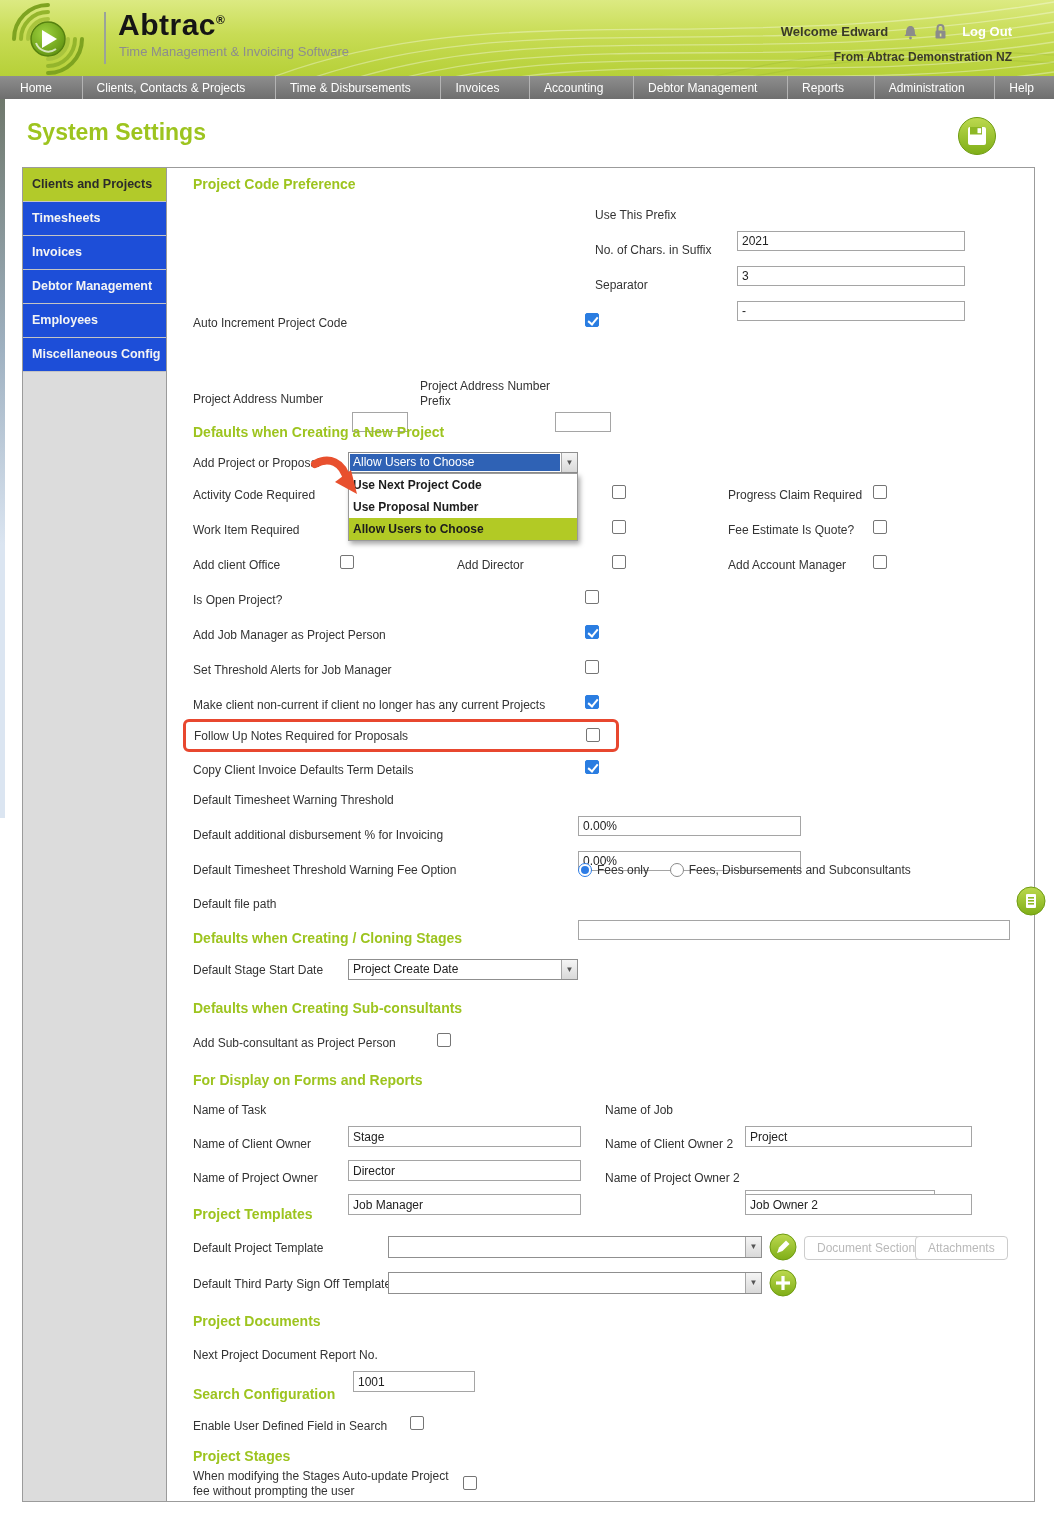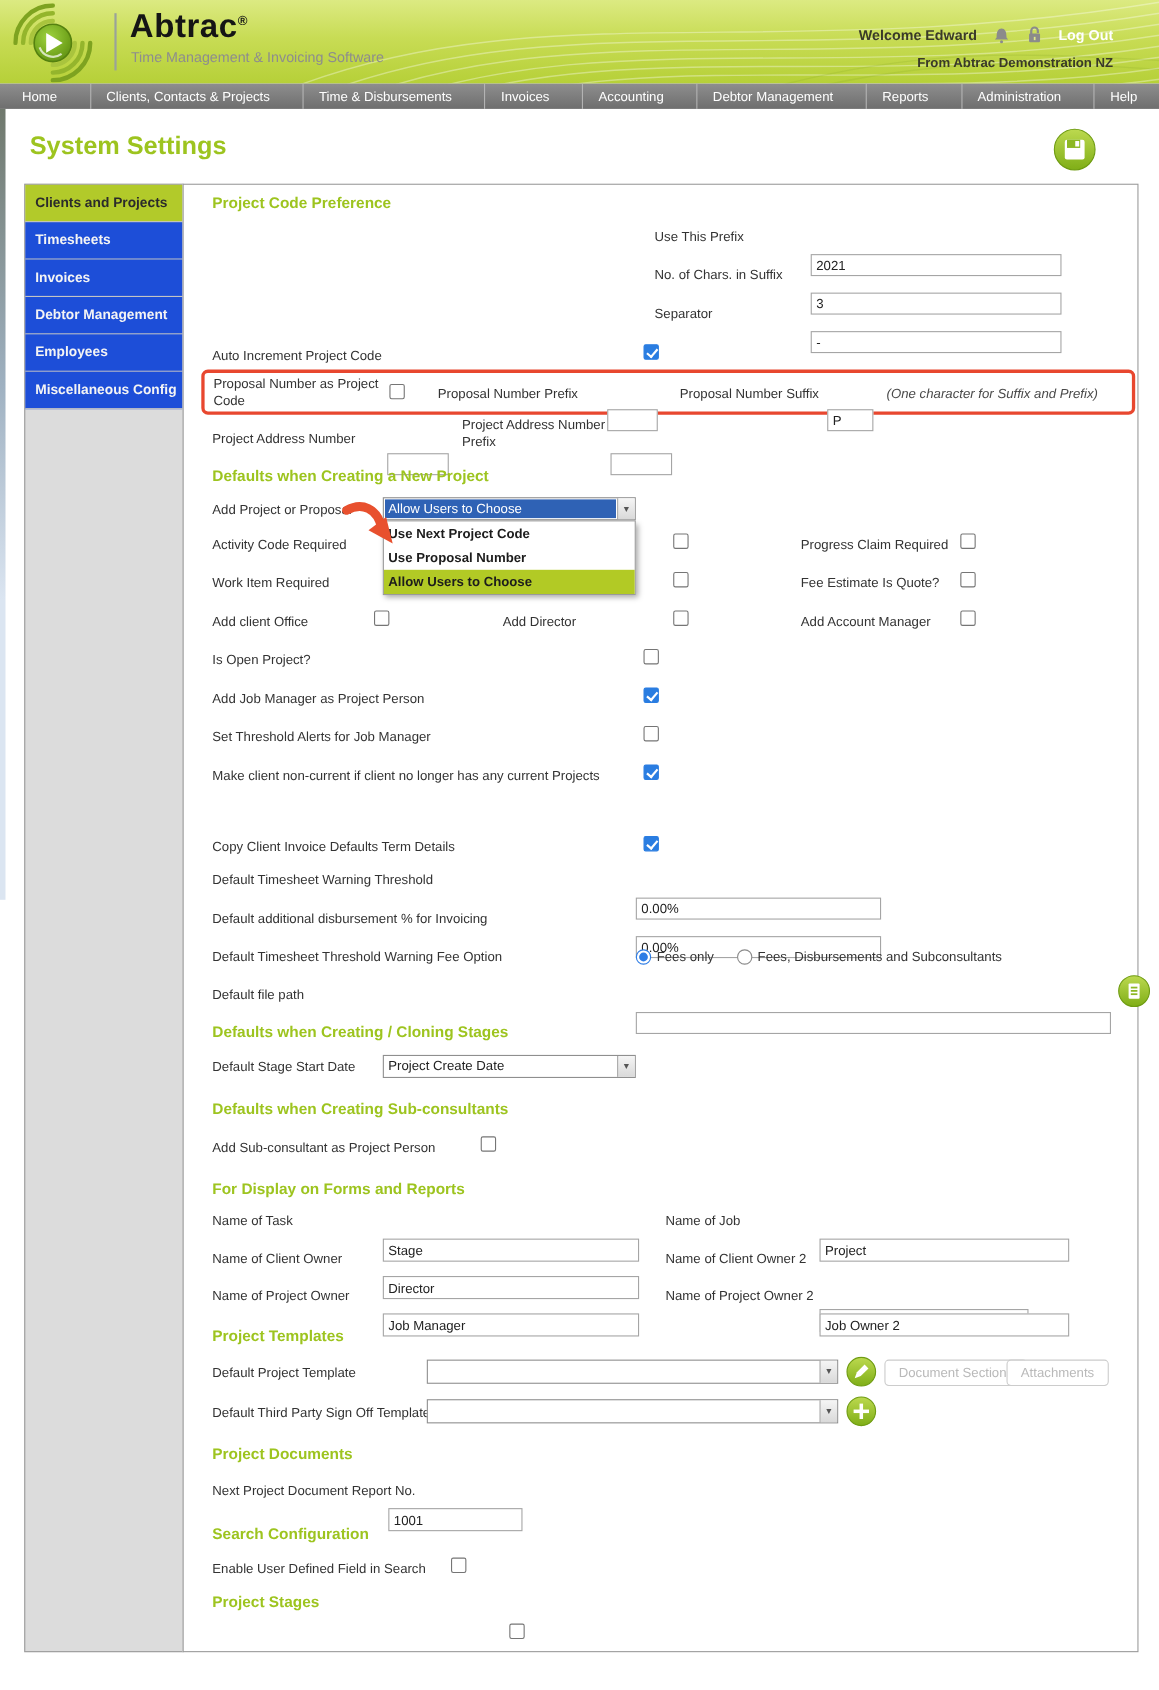--- a/index.html
+++ b/index.html
@@ -168,29 +168,20 @@
   <span class="lbl" style="left:428px;top:40px">Use This Prefix</span>
   <input class="inp" style="left: 570px; top: 36px; width: 228px;" value="2021">
   <span class="lbl" style="left:428px;top:75px">No. of Chars. in Suffix</span>
   <input class="inp" style="left: 570px; top: 71px; width: 228px;" value="3">
   <span class="lbl" style="left:428px;top:110px">Separator</span>
   <input class="inp" style="left: 570px; top: 106px; width: 228px;" value="-">
 
   <span class="lbl" style="left:26px;top:148px">Auto Increment Project Code</span>
   <span class="cb checked" style="left:418px;top:145px"></span>
 
-  <div class="hl-red" style="left:16px;top:168px;width:849px;height:41px">
-    <span class="lbl wrap" style="left:8px;top:3px;width:162px">Proposal Number as Project Code</span>
-    <span class="cb" style="left:168px;top:10px"></span>
-    <span class="lbl" style="left:212px;top:12px">Proposal Number Prefix</span>
-    <input class="inp" style="left: 366px; top: 6px; width: 46px;" value="">
-    <span class="lbl" style="left:432px;top:12px">Proposal Number Suffix</span>
-    <input class="inp" style="left: 566px; top: 6px; width: 42px;" value="P">
-    <span class="note-italic" style="left:620px;top:12px">(One character for Suffix and Prefix)</span>
-  </div>
 
   <span class="lbl" style="left:26px;top:224px">Project Address Number</span>
   <input class="inp" style="left: 185px; top: 217px; width: 56px;" value="">
   <span class="lbl wrap" style="left:253px;top:211px;width:140px">Project Address Number Prefix</span>
   <input class="inp" style="left: 388px; top: 217px; width: 56px;" value="">
 
   <div class="h-sec" style="left:26px;top:256px">Defaults when Creating a New Project</div>
 
   <span class="lbl" style="left:26px;top:288px">Add Project or Proposal</span>
   <div class="select focused" style="left:181px;top:284px;width:230px">
@@ -231,20 +222,24 @@
 
   <span class="lbl" style="left:26px;top:460px">Add Job Manager as Project Person</span>
   <span class="cb checked" style="left:418px;top:457px"></span>
 
   <span class="lbl" style="left:26px;top:495px">Set Threshold Alerts for Job Manager</span>
   <span class="cb" style="left:418px;top:492px"></span>
 
   <span class="lbl" style="left:26px;top:530px">Make client non-current if client no longer has any current Projects</span>
   <span class="cb checked" style="left:418px;top:527px"></span>
 
+  <div class="hl-red" style="left:16px;top:551px;width:436px;height:33px">
+    <span class="lbl" style="left:8px;top:7px">Follow Up Notes Required for Proposals</span>
+    <span class="cb" style="left:400px;top:6px"></span>
+  </div>
 
   <span class="lbl" style="left:26px;top:595px">Copy Client Invoice Defaults Term Details</span>
   <span class="cb checked" style="left:418px;top:592px"></span>
 
   <span class="lbl" style="left:26px;top:625px">Default Timesheet Warning Threshold</span>
   <input class="inp" style="left: 411px; top: 621px; width: 223px;" value="0.00%">
 
   <span class="lbl" style="left:26px;top:660px">Default additional disbursement % for Invoicing</span>
   <input class="inp" style="left: 411px; top: 656px; width: 223px;" value="0.00%">
 
@@ -320,15 +315,16 @@
 
   <div class="h-sec" style="left:26px;top:1145px">Project Documents</div>
   <span class="lbl" style="left:26px;top:1180px">Next Project Document Report No.</span>
   <input class="inp" style="left: 186px; top: 1176px; width: 122px; height: 21px;" value="1001">
 
   <div class="h-sec" style="left:26px;top:1218px">Search Configuration</div>
   <span class="lbl" style="left:26px;top:1251px">Enable User Defined Field in Search</span>
   <span class="cb" style="left:243px;top:1248px"></span>
 
   <div class="h-sec" style="left:26px;top:1280px">Project Stages</div>
+  <span class="lbl wrap" style="left:26px;top:1301px;width:262px">When modifying the Stages Auto-update Project fee without prompting the user</span>
   <span class="cb" style="left:296px;top:1308px"></span>
 
 </div>
 
 </body></html>

